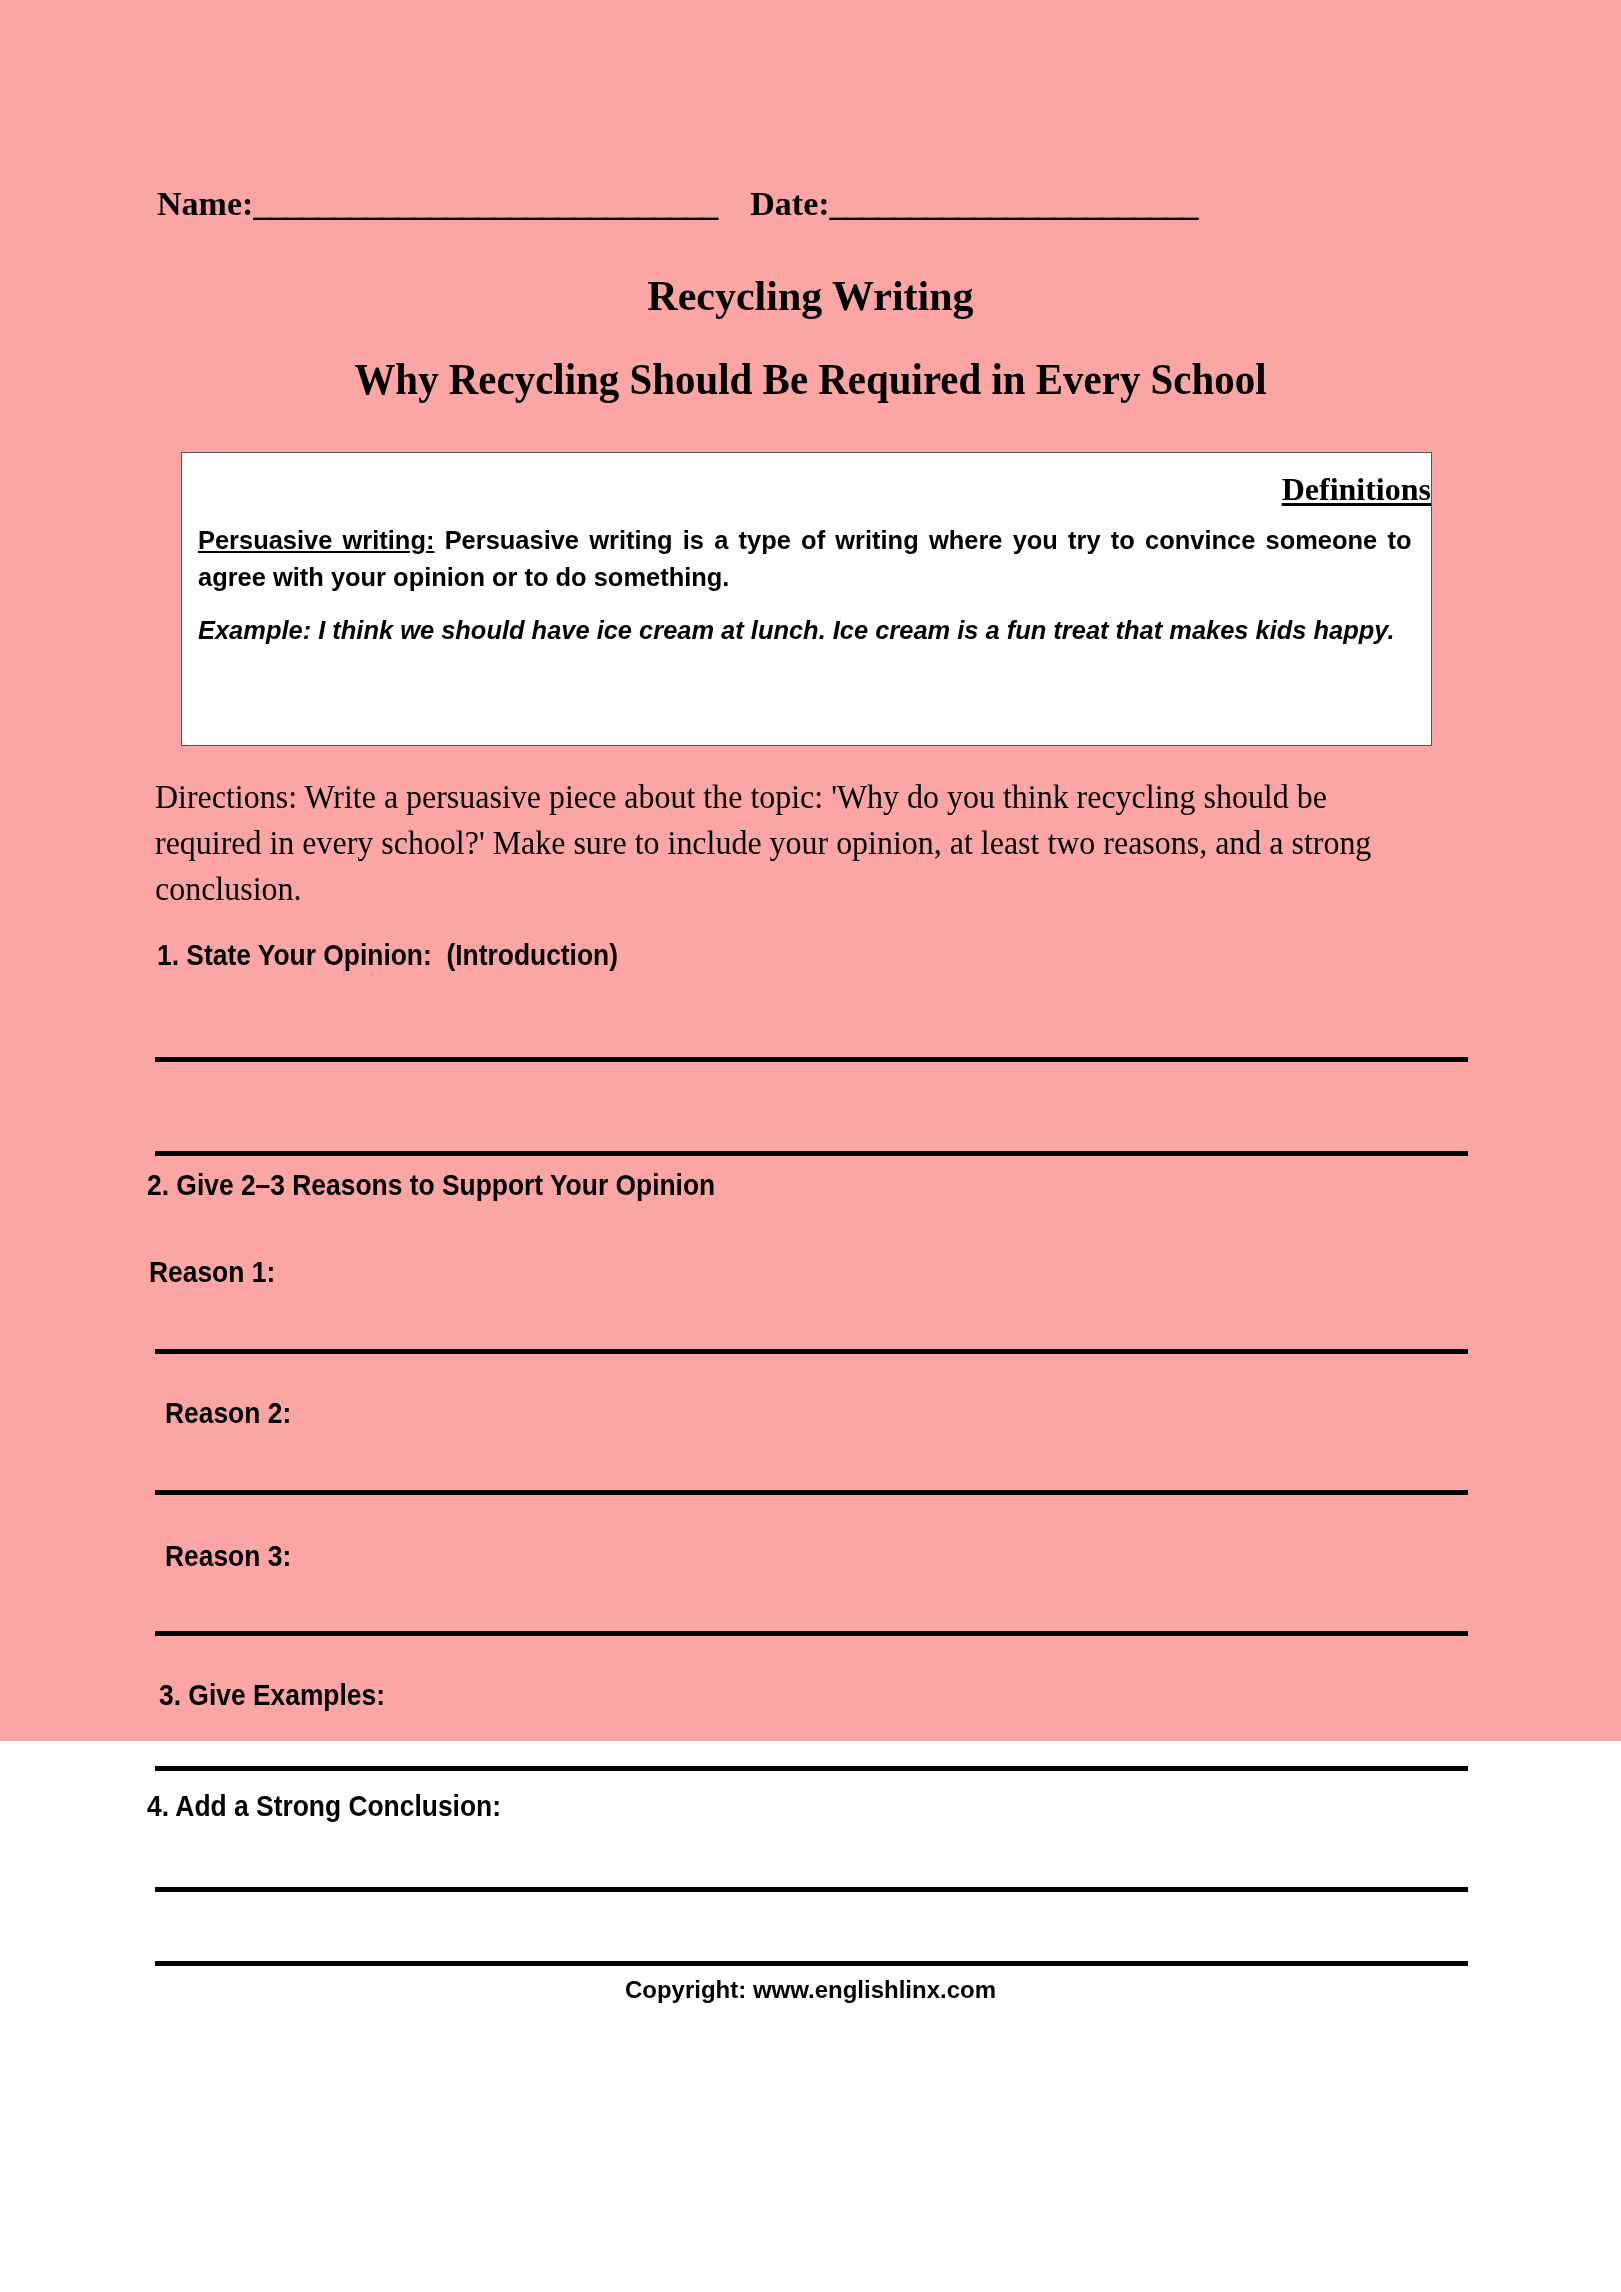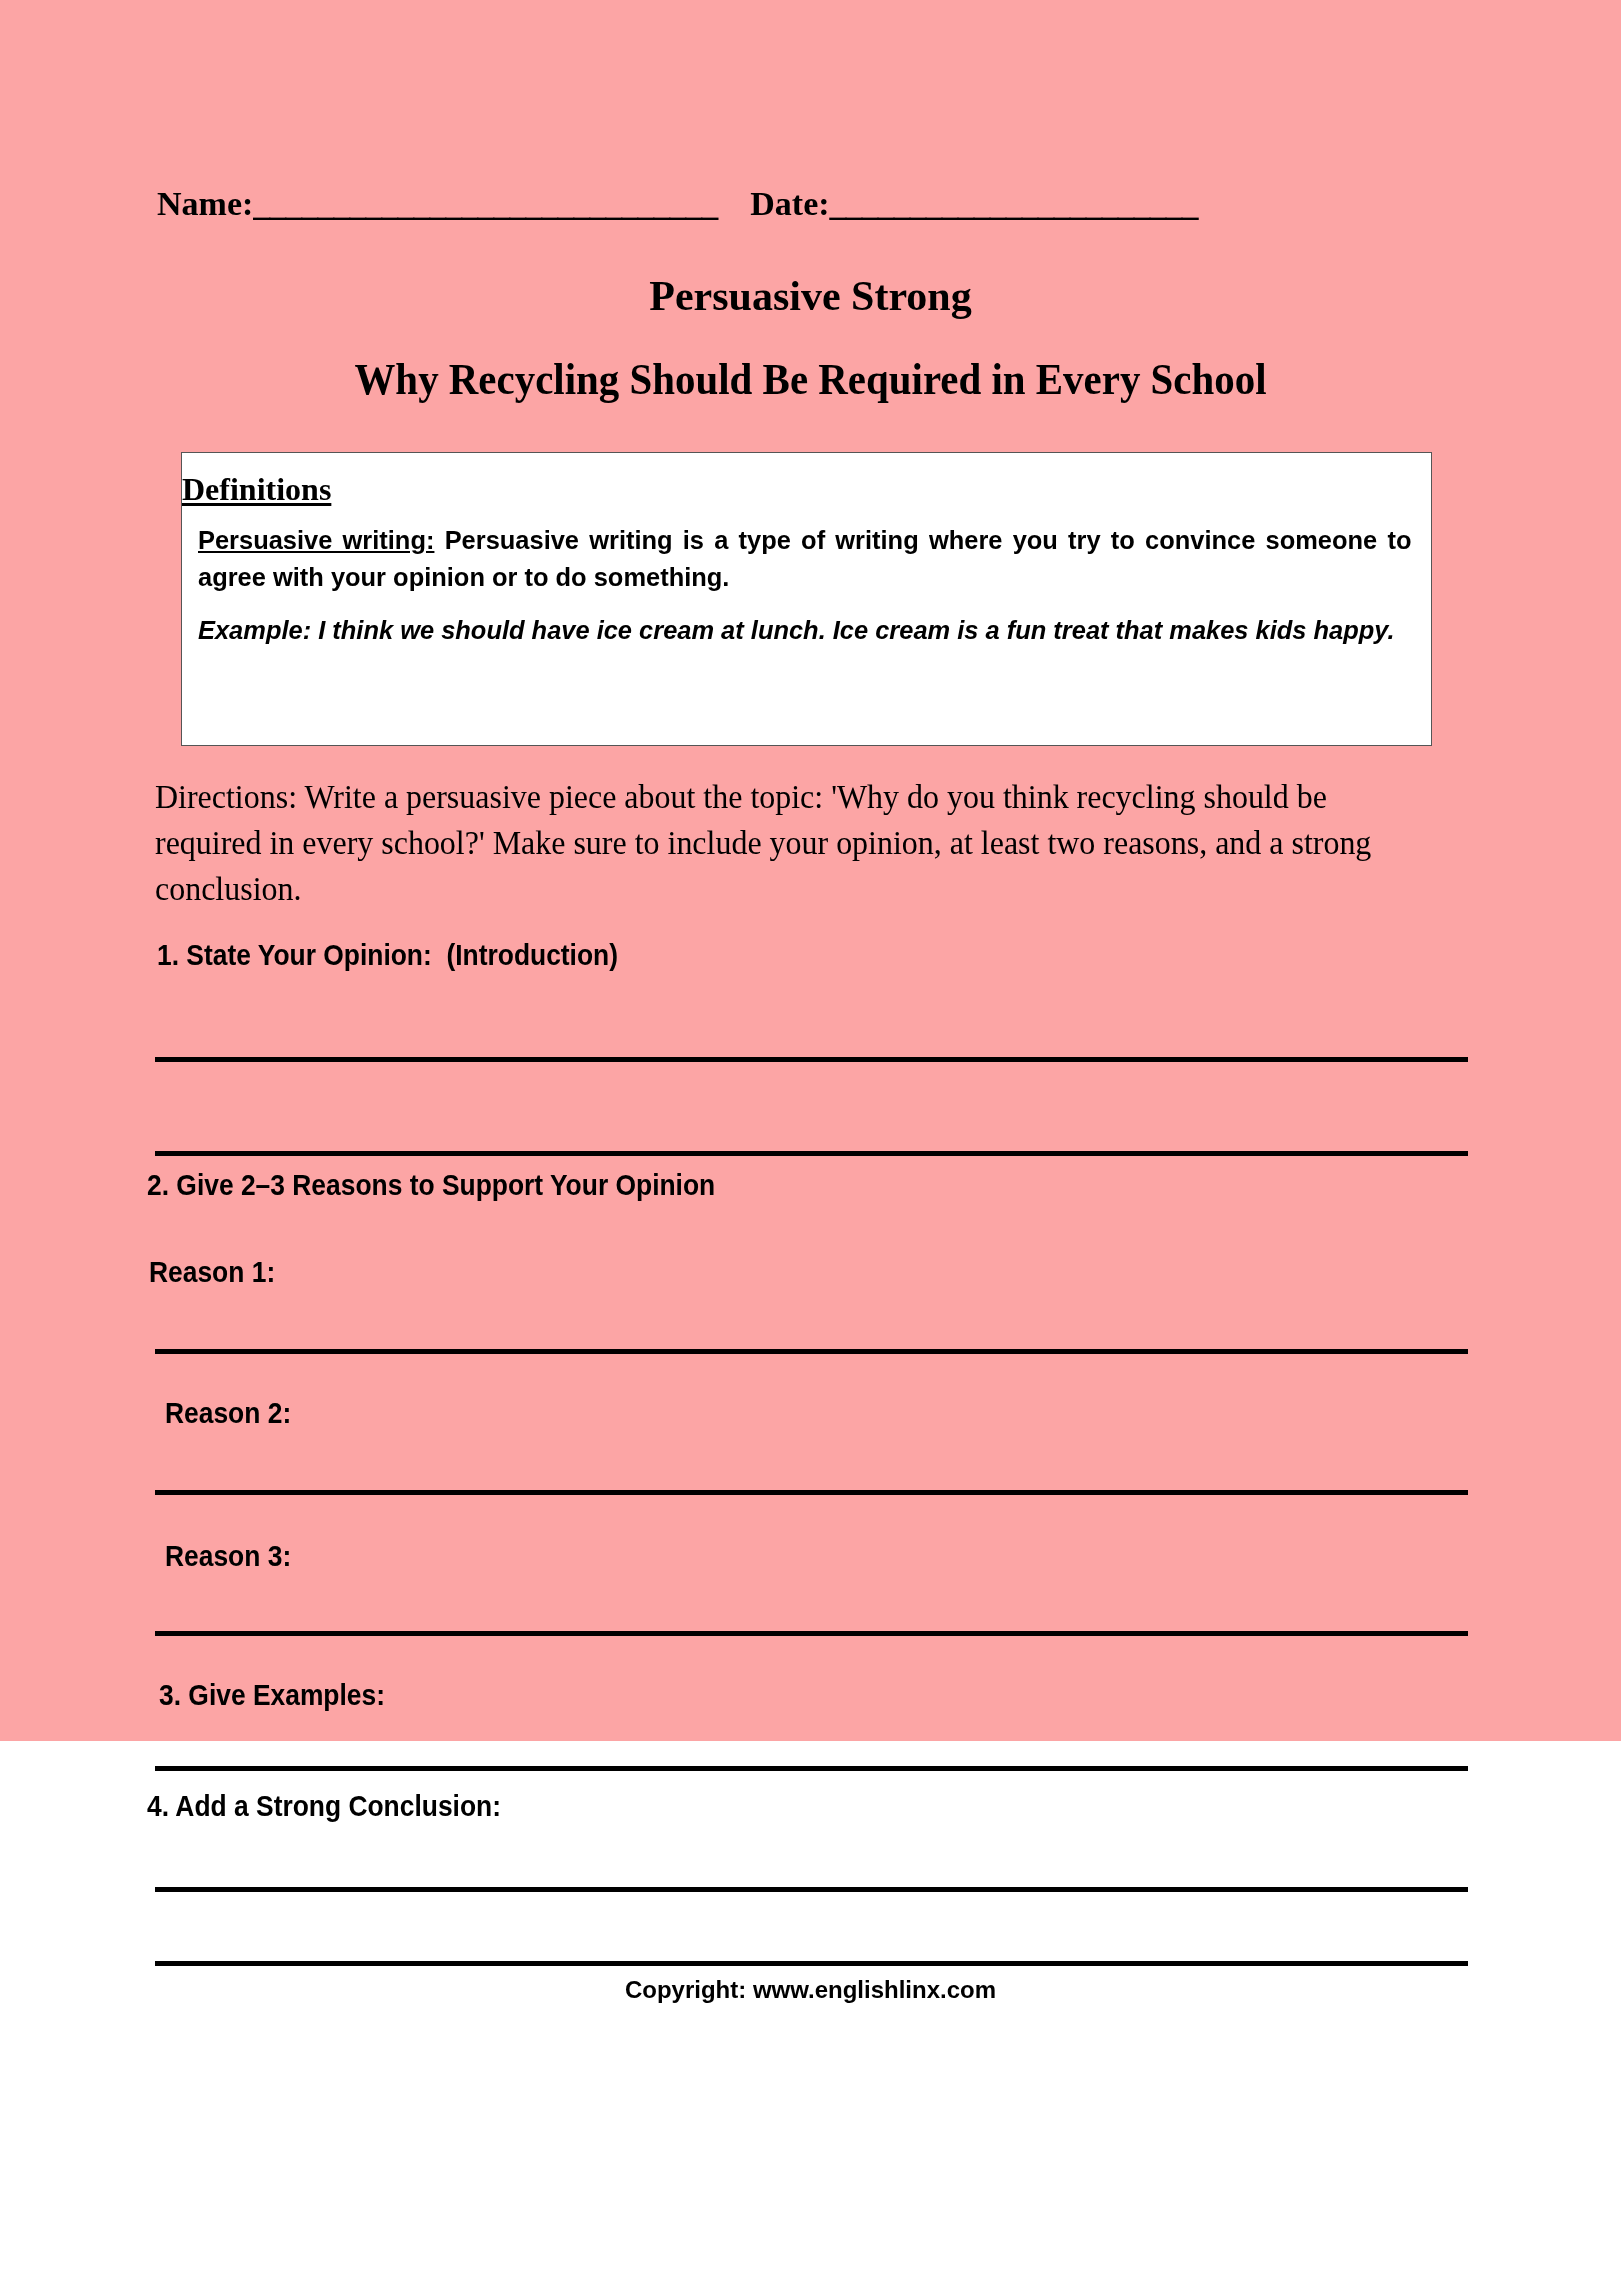--- a/index.html
+++ b/index.html
@@ -77,21 +77,21 @@
     left: 181px;
     top: 452px;
     width: 1251px;
     height: 294px;
     border: 1.5px solid #555555;
     box-sizing: border-box;
     background: #ffffff;
   }
   .def-title {
     margin: 16.7px 0 0 0;
-    text-align: left;
+    text-align: right;
     font-family: "Liberation Serif", serif;
     font-weight: bold;
     font-size: 32px;
     line-height: 39px;
     text-decoration: underline;
     text-underline-offset: 2.9px;
   }
   .def-body {
     margin: 13.7px 15.7px 0 15.7px;
     font-family: "Liberation Sans", sans-serif;
@@ -169,21 +169,21 @@
     line-height: 27.4px;
   }
 </style>
 </head>
 <body>
 
 <div class="page">
 
   <div class="namedate"><span class="nd-label">Name:</span><span class="nd-rule">_____________________________</span><span class="nd-gap"></span><span class="nd-label">Date:</span><span class="nd-rule">_______________________</span></div>
 
-  <div class="title-main">Persuasive Strong</div>
+  <div class="title-main">Recycling Writing</div>
   <div class="title-sub">Why Recycling Should Be Required in Every School</div>
 
   <div class="defbox">
     <div class="def-title">Definitions</div>
     <div class="def-body"><span class="def-term">Persuasive writing:</span><span> Persuasive writing is a type of writing where you try to convince someone to agree with your opinion or to do something.</span></div>
     <div class="def-example">Example: I think we should have ice cream at lunch. Ice cream is a fun treat that makes kids happy.</div>
   </div>
 
   <div class="directions"> Directions: Write a persuasive piece about the topic: 'Why do you think recycling should be required in every school?' Make sure to include your opinion, at least two reasons, and a strong conclusion.</div>
 

